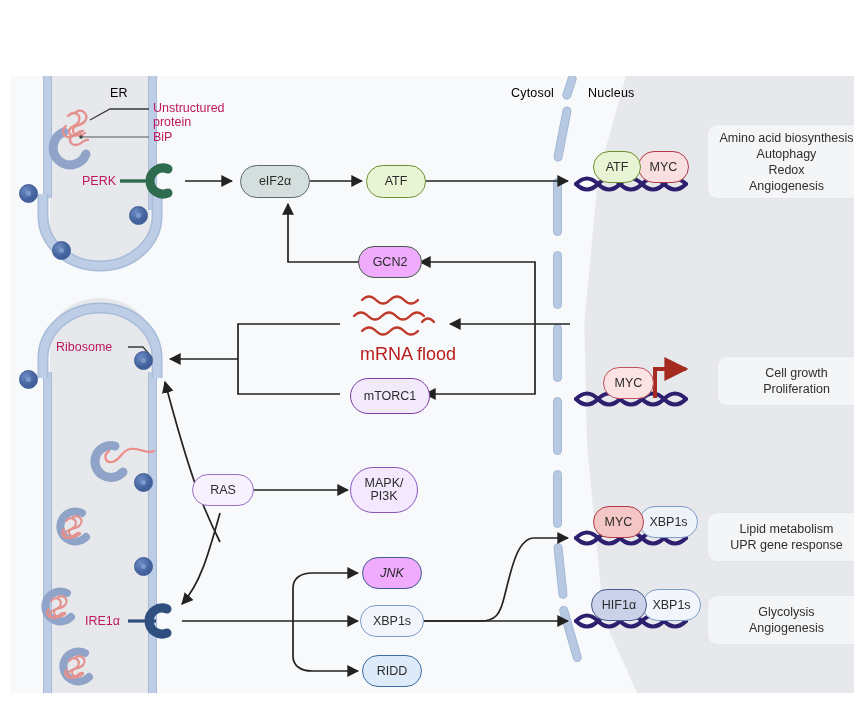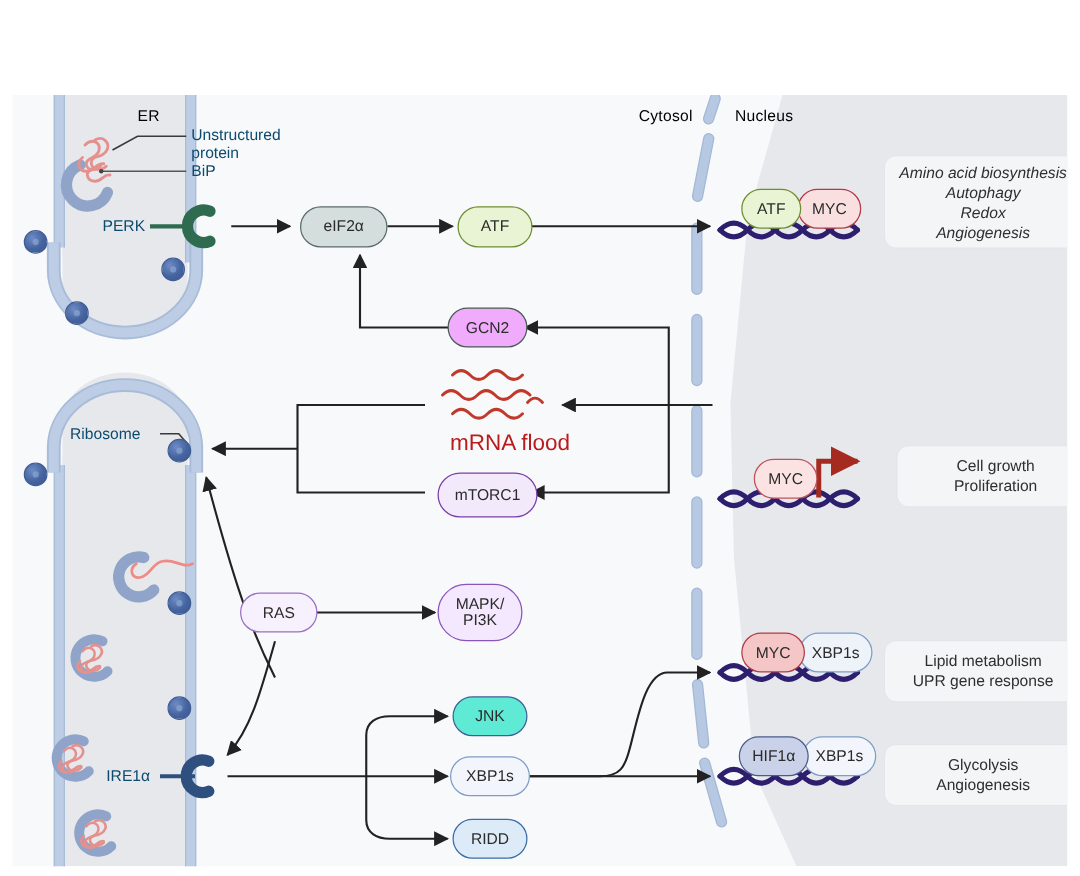--- a/index.html
+++ b/index.html
@@ -71,21 +71,21 @@
 
   
   .infobox {
     position:absolute; background:#f4f5f7; border-radius:9px;
     display:flex; align-items:center; justify-content:center; text-align:center;
     font-size:12.5px; color:#2f2f2f; line-height:16px; white-space:pre-line;
     box-shadow:0 0 0 1px rgba(0,0,0,0.012);
   }
 
   .plainlabel {
-    position:absolute; font-size:12.5px; color:#0c4a6e; line-height:14px;
+    position:absolute; font-size:12.5px; color:#be185d; line-height:14px;
     white-space:pre-line;
   }
 
   svg.overlay { position:absolute; left:0; top:0; width:844px; height:617px; overflow:visible; }
   .mrna-label {
     position:absolute; font-size:18px; font-weight:normal; color:#b91c1c;
   }
 </style>
 </head>
 <body>
@@ -300,21 +300,21 @@
 
     <div class="node" style="left:182px; top:398px; width:62px; height:32px; background:#f7f1fd; border:1.6px solid #9a6fc4;">
       <span>RAS</span>
     </div>
 
     <div class="node" style="left:340px; top:391px; width:68px; height:46px; background:#f3e8fd; border:1.6px solid #8a54bd;">
       <span>MAPK/
 PI3K</span>
     </div>
 
-    <div class="node" style="left:352px; top:481px; width:60px; height:32px; background:#5eead4; border:1.6px solid #3e5f96;">
+    <div class="node" style="left:352px; top:481px; width:60px; height:32px; background:#f0abfc; border:1.6px solid #3e5f96;font-style:italic;">
       <span>JNK</span>
     </div>
 
     <div class="node" style="left:350px; top:529px; width:64px; height:32px; background:#f2f6fc; border:1.6px solid #7e9cc7;">
       <span>XBP1s</span>
     </div>
 
     <div class="node" style="left:352px; top:579px; width:60px; height:32px; background:#ddeaf8; border:1.6px solid #3a6ea8;">
       <span>RIDD</span>
     </div>
@@ -337,21 +337,21 @@
       <span>XBP1s</span>
     </div>
 
     <div class="node" style="left:581px; top:513px; width:56px; height:32px; background:#c9d2e8; border:1.7px solid #4a5a8c; z-index:5;">
       <span>HIF1α</span>
     </div>
     <div class="node" style="left:632px; top:513px; width:59px; height:32px; background:#f2f6fc; border:1.7px solid #7e9cc7; z-index:4;">
       <span>XBP1s</span>
     </div>
 
-    <div class="infobox" style="left:698px; top:49px; width:157px; height:73px;font-style:italic;">
+    <div class="infobox" style="left:698px; top:49px; width:157px; height:73px;">
       <span>Amino acid biosynthesis
 Autophagy
 Redox
 Angiogenesis</span>
     </div>
     <div class="infobox" style="left:708px; top:281px; width:157px; height:48px;">
       <span>Cell growth
 Proliferation</span>
     </div>
     <div class="infobox" style="left:698px; top:437px; width:157px; height:48px;">

